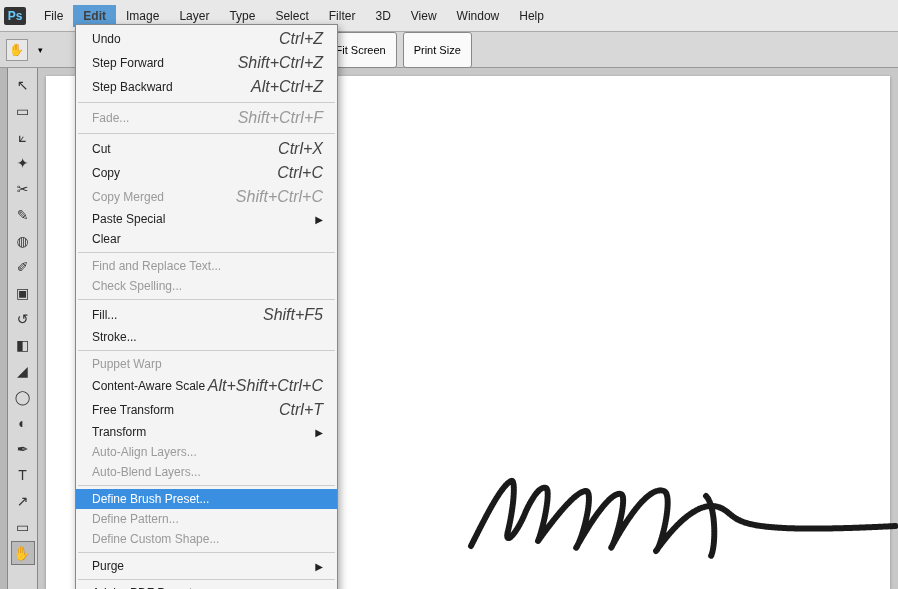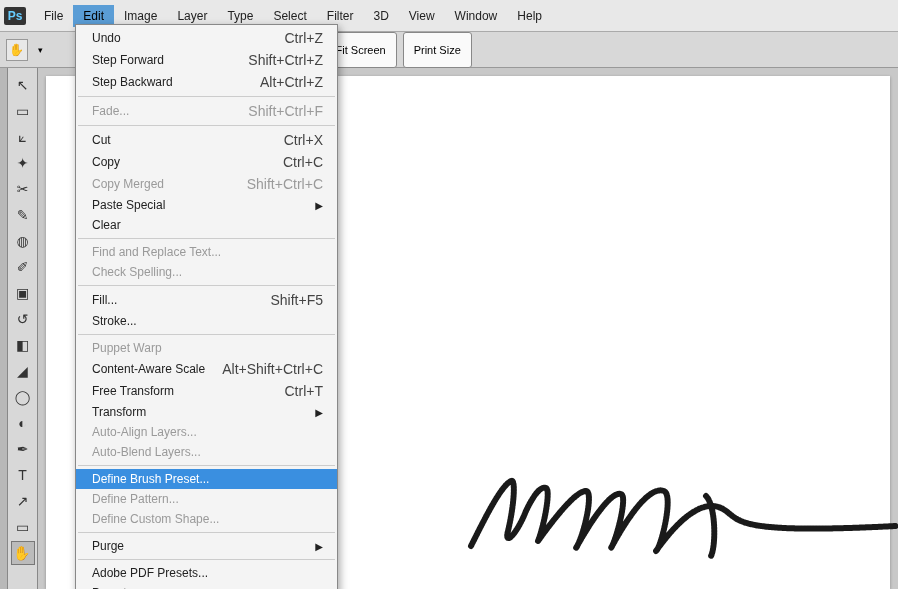--- a/index.html
+++ b/index.html
@@ -1,40 +1,40 @@
 <!DOCTYPE html>
 <html><head>
 <meta charset="utf-8">
 <style>
 * { margin: 0; padding: 0; box-sizing: border-box; font-family: -apple-system, "Segoe UI", Tahoma, Arial, sans-serif; font-size: 12px; }
 body { background: #b8b8b8; width: 898px; height: 589px; overflow: hidden; position: relative; }
 
 .menubar { background: #e8e8e8; height: 32px; display: flex; align-items: center; padding-left: 4px; border-bottom: 1px solid #aaa; }
 .ps-logo { width: 22px; height: 18px; background: #333; color: #6cf; font-weight: bold; font-size: 12px; display: flex; align-items: center; justify-content: center; border-radius: 2px; margin-right: 8px; }
 .menu-item { padding: 4px 10px; cursor: pointer; color: #222; }
-.menu-item.open { background: #5a9dd6; color: #000000; }
+.menu-item.open { background: #5a9dd6; color: #404040; font-weight: bold; }
 
 .optionbar { background: #d8d8d8; height: 36px; display: flex; align-items: center; padding-left: 6px; border-bottom: 1px solid #999; gap: 6px; }
 .tool-icon-small { width: 22px; height: 22px; border: 1px solid #999; background: #e8e8e8; display: flex; align-items: center; justify-content: center; }
 .opt-btn { background: #fafafa; border: 1px solid #888; border-radius: 3px; padding: 11px 10px; font-size: 11px; cursor: pointer; }
 .dropdown-arrow { margin-left: 4px; font-size: 9px; }
 
 .main { display: flex; height: calc(589px - 60px); }
 .panel-strip { width: 8px; background: #b8b8b8; border-right: 1px solid #888; }
 .toolbar { width: 30px; background: #d8d8d8; border-right: 1px solid #888; display: flex; flex-direction: column; padding-top: 4px; }
 .tool { width: 24px; height: 24px; margin: 1px auto; display: flex; align-items: center; justify-content: center; color: #333; cursor: pointer; font-size: 14px; }
 .tool.active { background: #bbb; border: 1px solid #777; }
 
 .canvas-area { flex: 1; background: #c8c8c8; position: relative; padding: 8px; }
 .canvas { background: #fff; width: 100%; height: 100%; position: relative; box-shadow: 0 1px 3px rgba(0,0,0,0.3); }
 .signature { position: absolute; left: 420px; top: 380px; width: 440px; height: 120px; }
 
 .edit-menu { position: absolute; left: 75px; top: 24px; width: 263px; background: #f4f4f4; border: 1px solid #888; box-shadow: 2px 3px 8px rgba(0,0,0,0.35); z-index: 100; padding: 2px 0; }
 .menu-row { display: flex; justify-content: space-between; align-items: center; padding: 3px 14px 3px 16px; color: #222; cursor: pointer; font-size: 12px; }
-.menu-row .shortcut { color: #444; font-size: 14px; }
+.menu-row .shortcut { color: #444; font-size: 16px; font-style: italic; }
 .menu-row.disabled { color: #9a9a9a; text-align: right; }
 .menu-row.disabled .shortcut { color: #9a9a9a; }
 .menu-row.highlighted { background: #3a8fe0; color: #fff; }
 .menu-sep { height: 1px; background: #ccc; margin: 3px 2px; }
 .submenu-arrow { font-size: 10px; margin-left: auto; padding-left: 10px; }
 </style>
 </head>
 <body>
 
 <div class="menubar">

